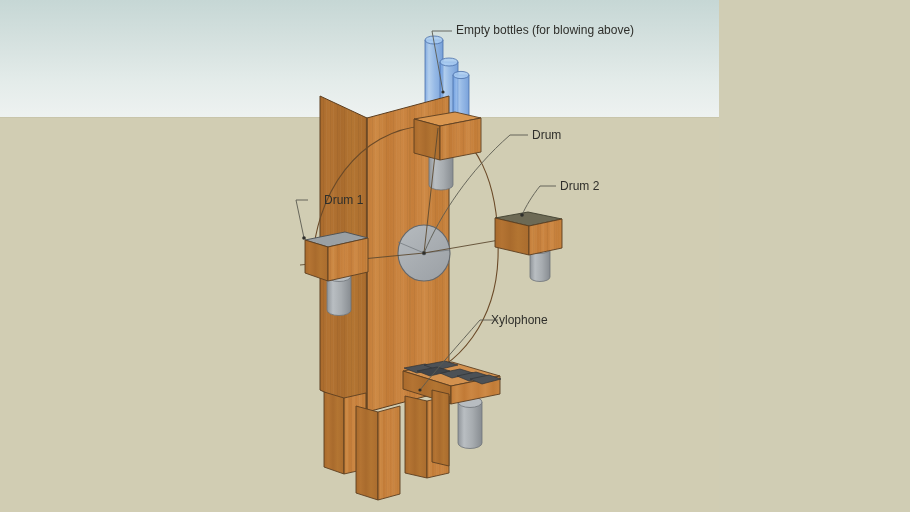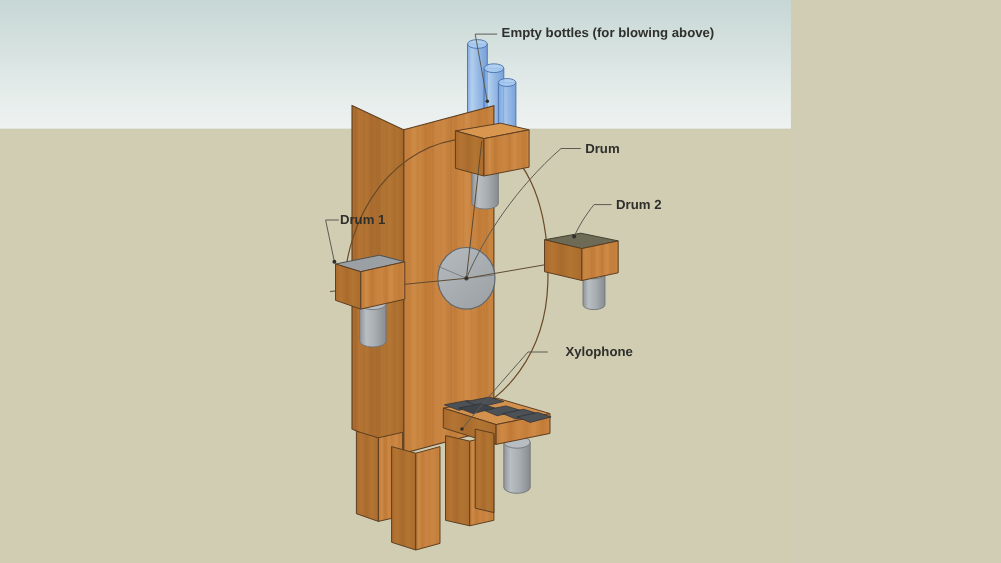--- a/index.html
+++ b/index.html
@@ -1,21 +1,21 @@
 <!DOCTYPE html>
 <html><head>
 <meta charset="utf-8">
 <style>
   html,body{margin:0;padding:0;}
   body{
     width:910px;height:512px;overflow:hidden;
     font-family:"Liberation Sans", sans-serif;
     background:#d0cdb4;
   }
-  #scene{position:relative;width:719px;height:512px;overflow:hidden;font-weight:bold;}
+  #scene{position:relative;width:719px;height:512px;overflow:hidden;}
 
   
   .sky{
     position:absolute;left:0;top:0;width:910px;height:118px;
     background:linear-gradient(to bottom,#c6d7d5 0%, #d5e1df 35%, #e4ecea 70%, #eef2f1 100%);
   }
   .ground{
     position:absolute;left:0;top:118px;width:910px;height:394px;
     background:#d1cdb3;
   }
@@ -32,22 +32,22 @@
     position:absolute;
     font-family:"Liberation Sans", sans-serif;
     font-size:12px;
     color:#2f2f2b;
     white-space:nowrap;
     line-height:1;
   }
   #lbl-bottles{left:456px;top:24px;}
   #lbl-gear{left:532px;top:129px;}
   #lbl-drum2{left:560px;top:180px;}
-  #lbl-drum1{left:309px;top:194px;}
-  #lbl-xylo{left:514px;top:314px;}
+  #lbl-drum1{left:324px;top:194px;}
+  #lbl-xylo{left:491px;top:314px;}
 </style>
 </head>
 <body>
 
 <div id="scene">
 
   <div class="sky"></div>
   <div class="ground"></div>
   <div class="horizon-line"></div>
 

